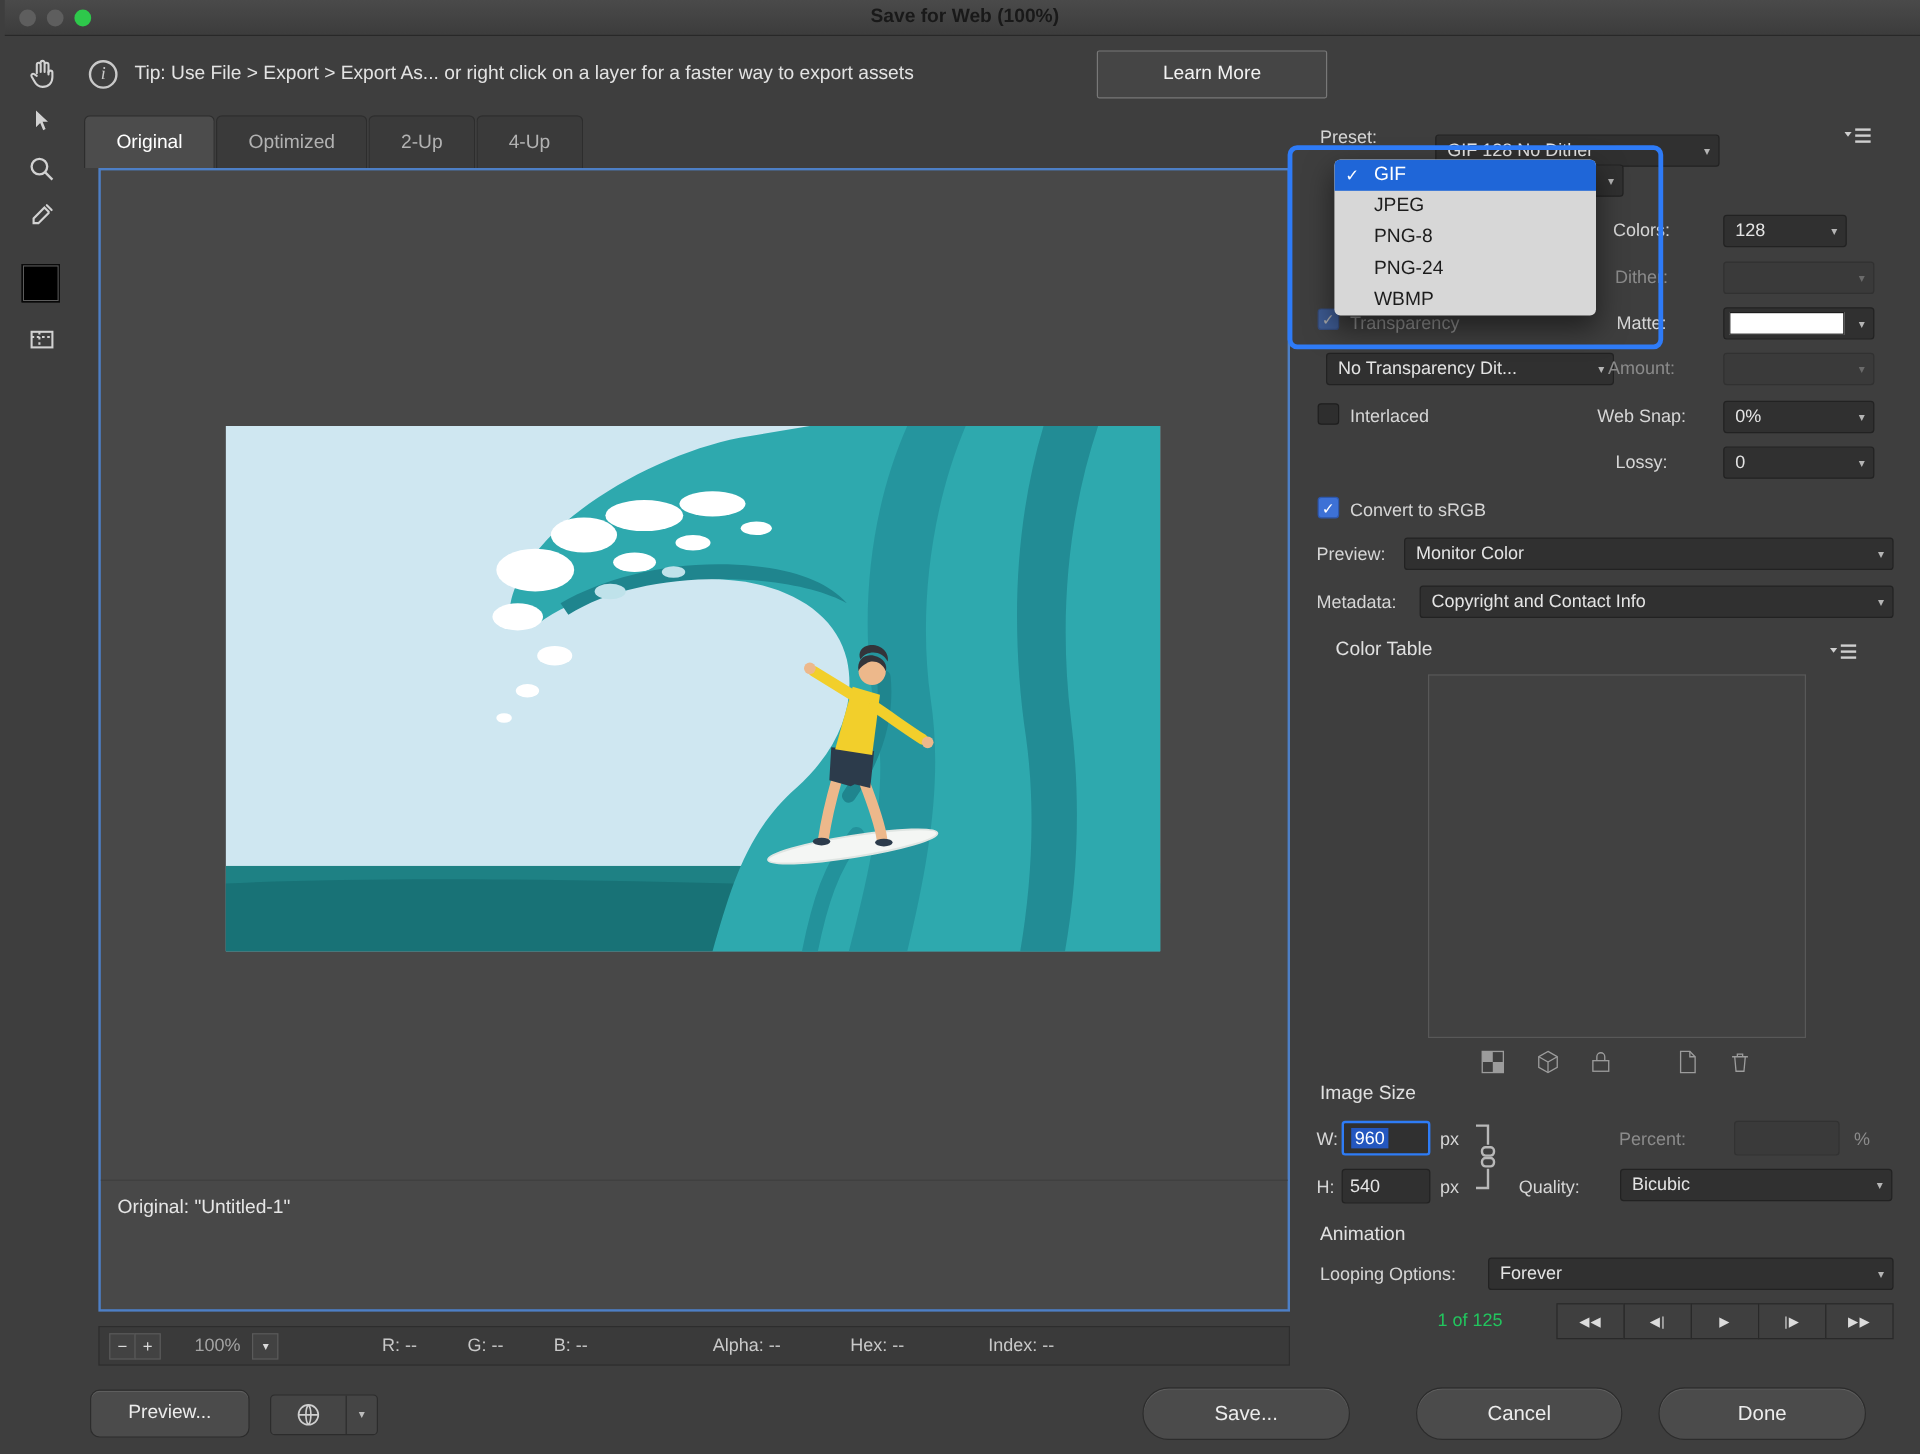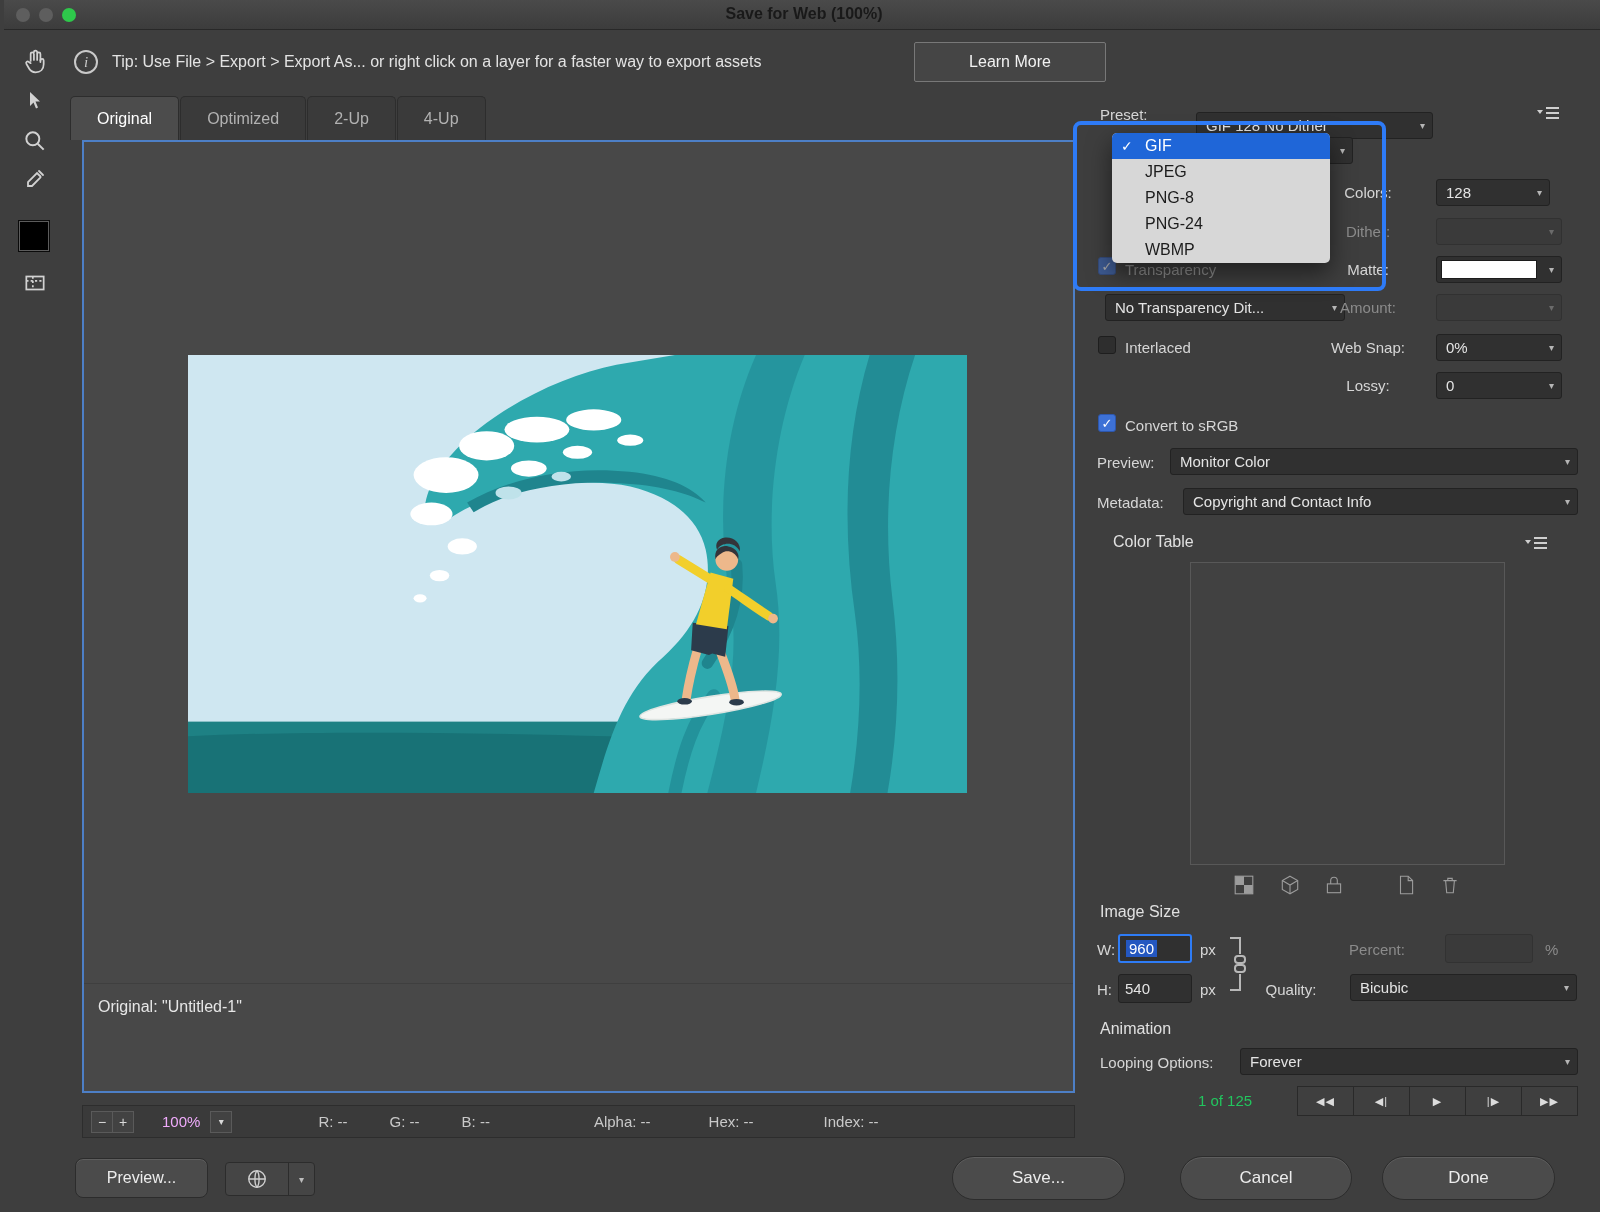--- a/index.html
+++ b/index.html
@@ -35,21 +35,21 @@
 #pane{position:absolute;left:82px;top:140px;width:993px;height:953px;background:#484848;border:2px solid #4d7fc6;}
 #artwork{position:absolute;left:104px;top:213px;width:779px;height:438px;}
 #pane-info{position:absolute;left:0;right:0;bottom:0;height:108px;border-top:1px solid #3f3f3f;padding:14px;font-size:16px;color:#e6e6e6;}
 #pane-info .line{margin-bottom:7px;}
 
 
 #statusbar{position:absolute;left:82px;top:1105px;width:993px;height:33px;background:#3a3a3a;border:1px solid #2d2d2d;display:flex;align-items:center;font-size:15px;color:#c9c9c9;}
 .zbox{width:22px;height:22px;border:1px solid #5a5a5a;background:#424242;display:flex;align-items:center;justify-content:center;font-size:14px;color:#dadada;}
 #zoom-minus{margin-left:8px;}
 #zoom-plus{margin-left:-1px;}
-#zoom-value{margin-left:28px;color:#f0abfc;}
+#zoom-value{margin-left:28px;color:#a3a3a3;}
 #zoom-chev{margin-left:10px;}
 #st-r{margin-left:86px;} #st-g{margin-left:42px;} #st-b{margin-left:42px;}
 #st-alpha{margin-left:104px;} #st-hex{margin-left:58px;} #st-index{margin-left:70px;}
 
 
 .pill{position:absolute;background:#4b4b4b;border:1px solid #2c2c2c;color:#ececec;display:flex;align-items:center;justify-content:center;box-shadow:inset 0 1px 0 #5e5e5e;cursor:default;}
 #btn-preview{left:75px;top:1158px;width:133px;height:40px;border-radius:8px;font-size:16px;}
 #browser-widget{position:absolute;left:225px;top:1162px;width:90px;height:34px;background:#454545;border:1px solid #2c2c2c;border-radius:4px;display:flex;align-items:center;}
 #browser-widget .seg-icon{flex:1;display:flex;align-items:center;justify-content:center;}
 #browser-widget .seg-chev{width:26px;height:100%;border-left:1px solid #2c2c2c;display:flex;align-items:center;justify-content:center;color:#bdbdbd;font-size:10px;}
@@ -70,21 +70,21 @@
 .dd.disabled .chev{color:#6b6b6b;}
 .cb{position:absolute;width:18px;height:18px;border-radius:3px;background:#2e2e2e;border:1px solid #1e1e1e;color:#fff;font-size:13px;display:flex;align-items:center;justify-content:center;}
 .cb.checked{background:#3d71d6;border-color:#2d57ad;}
 .cb.dimmed{opacity:.55;}
 .section-title{position:absolute;font-size:16px;color:#e0e0e0;}
 #preset-lab{left:15px;top:106px;}
 #preset-dd{left:111px;top:100px;width:237px;margin-top:12px;}
 .pmenu{position:absolute;}
 #preset-menu-icon{left:452px;top:106px;}
 #format-dd{left:28px;top:137px;width:240px;z-index:1;}
-#colors-lab{top:184px;} #colors-dd{left:351px;top:179px;width:114px;}
+#colors-lab{top:184px;} #colors-dd{left:351px;top:179px;width:103px;}
 #dither-lab{top:223px;} #dither-dd{left:351px;top:218px;width:126px;}
 #matte-lab{top:261px;}  #matte-dd{left:351px;top:256px;width:126px;padding:0 24px 0 4px;}
 .matte-swatch{flex:1;height:19px;background:#fff;border:1px solid #1c1c1c;}
 #transp-cb{left:13px;top:257px;} #transp-lab{left:40px;top:261px;}
 #ntd-dd{left:20px;top:294px;width:240px;}
 #amount-lab{top:299px;} #amount-dd{left:351px;top:294px;width:126px;}
 #interlaced-cb{left:13px;top:336px;} #interlaced-lab{left:40px;top:339px;}
 #websnap-lab{top:339px;} #websnap-dd{left:351px;top:334px;width:126px;}
 #lossy-lab{top:377px;}   #lossy-dd{left:351px;top:372px;width:126px;}
 #srgb-cb{left:13px;top:414px;} #srgb-lab{left:40px;top:417px;}

